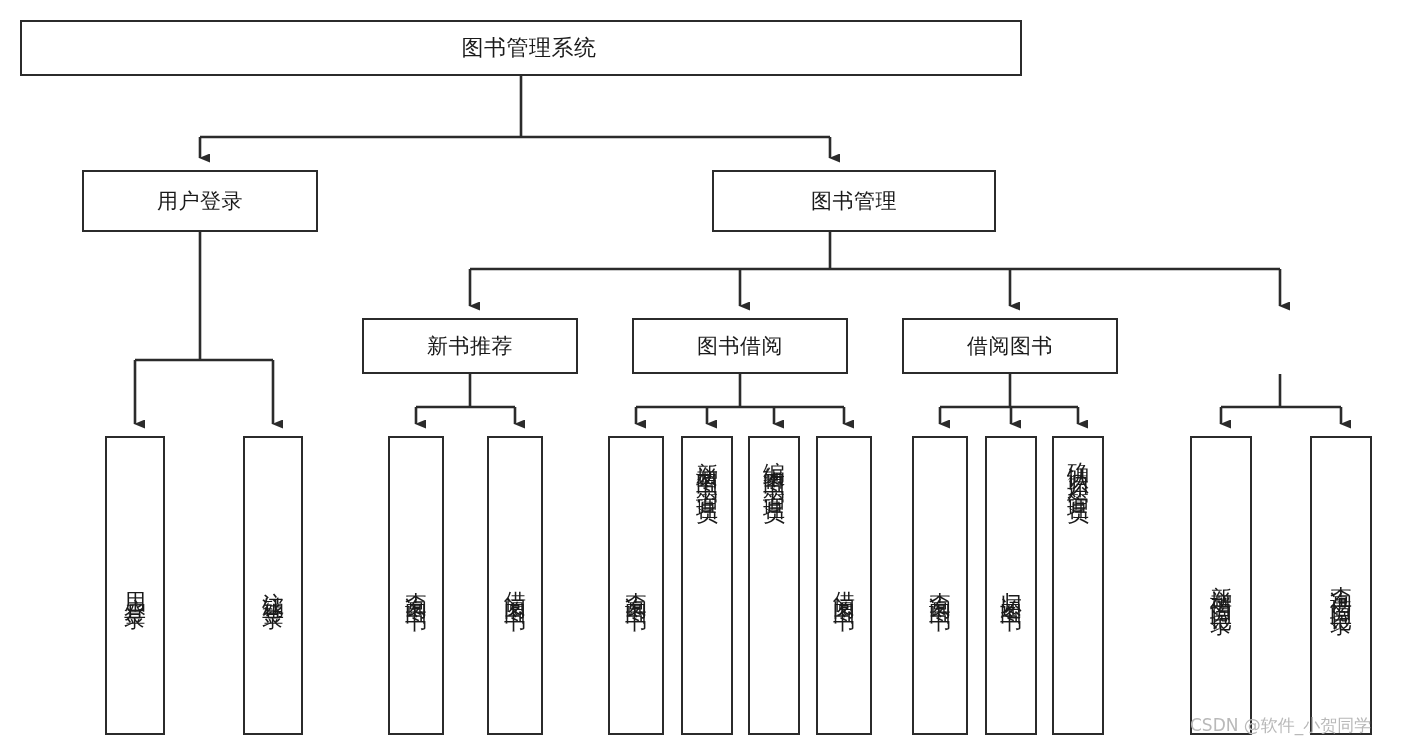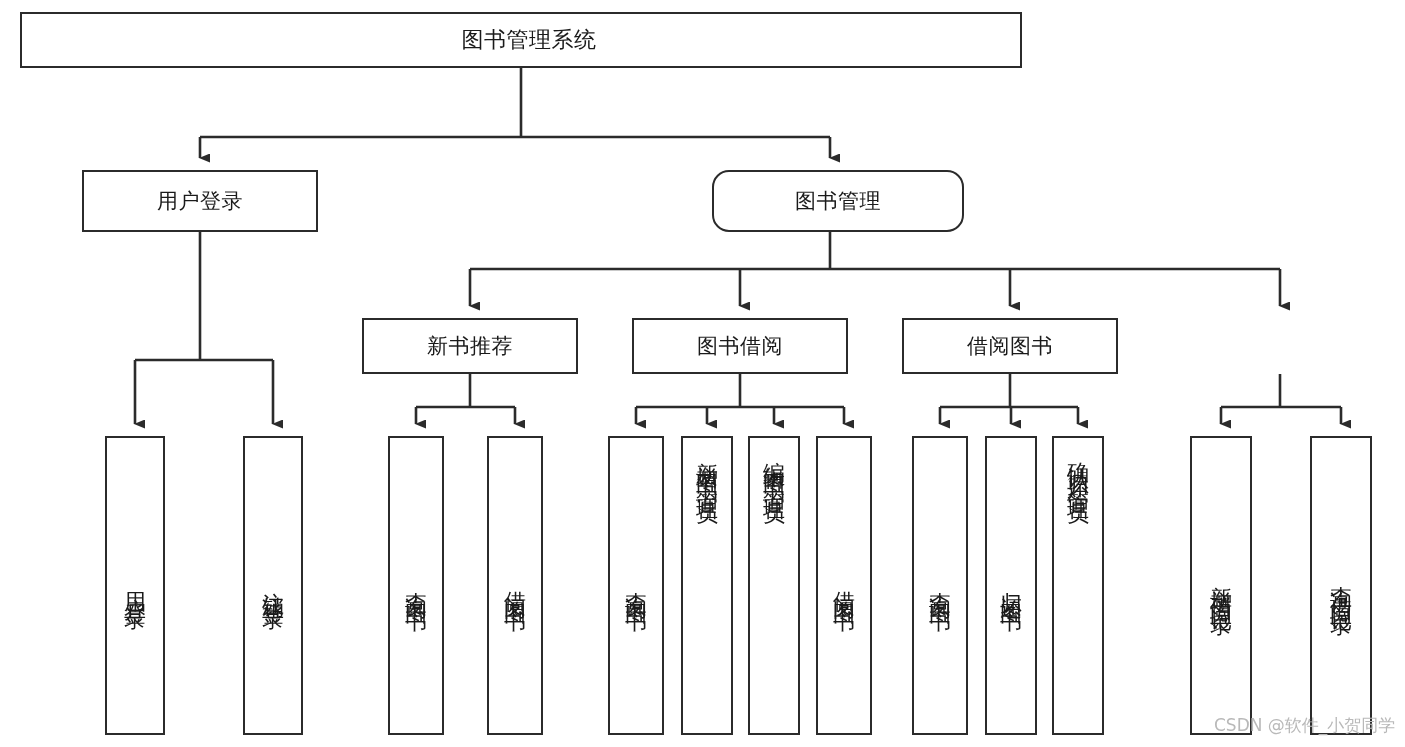--- a/index.html
+++ b/index.html
@@ -71,21 +71,20 @@
   }
 
   #watermark {
     position: absolute;
     color: #b9b9b9;
     font-size: 17px;
     white-space: nowrap;
     z-index: 5;
     left: 1190px;
     top: 714px;
-    padding-left: 24px;
   }
 </style>
 </head>
 <body>
 
 <div id="canvas">
 
   <svg class="links" viewBox="0 0 1405 747" xmlns="http://www.w3.org/2000/svg">
     <defs>
       <marker id="arw" markerWidth="9" markerHeight="11" refX="4.5" refY="10" orient="auto" markerUnits="userSpaceOnUse">
@@ -144,29 +143,29 @@
       <g>
         <path d="M1280,374 L1280,407"></path>
         <path d="M1221,407 L1341,407"></path>
         <path d="M1221,407 L1221,424" marker-end="url(#arw)"></path>
         <path d="M1341,407 L1341,424" marker-end="url(#arw)"></path>
       </g>
 
     </g>
   </svg>
 
-  <div class="node horiz root" style="left:20px;top:12px;width:1002px;height:56px;padding-left:16px;">
+  <div class="node horiz root" style="left:20px;top:20px;width:1002px;height:56px;padding-left:16px;">
     <span class="label">图书管理系统</span>
   </div>
 
   <div class="node horiz" style="left:82px;top:170px;width:236px;height:62px;">
     <span class="label">用户登录</span>
   </div>
 
-  <div class="node horiz" style="left:712px;top:170px;width:252px;height:62px;border-radius:17px;">
+  <div class="node horiz" style="left:712px;top:170px;width:284px;height:62px;">
     <span class="label">图书管理</span>
   </div>
 
   <div class="node horiz" style="left:632px;top:318px;width:216px;height:56px;">
     <span class="label">图书借阅</span>
   </div>
 
   <div class="node horiz" style="left:362px;top:318px;width:216px;height:56px;">
     <span class="label">新书推荐</span>
   </div>

